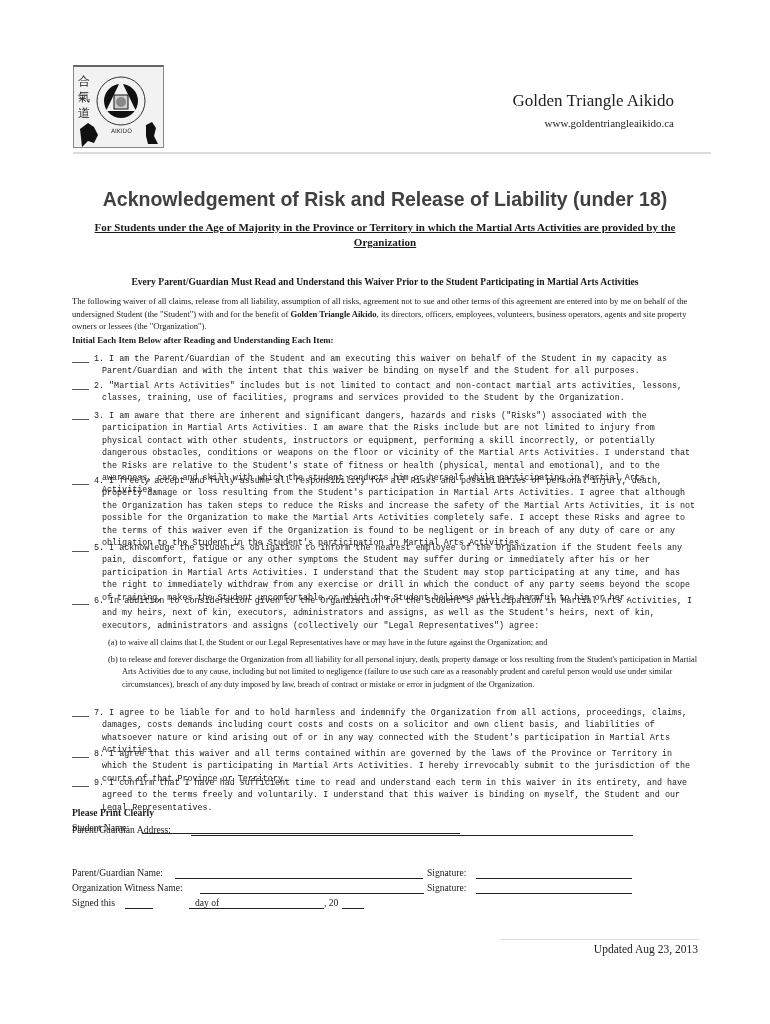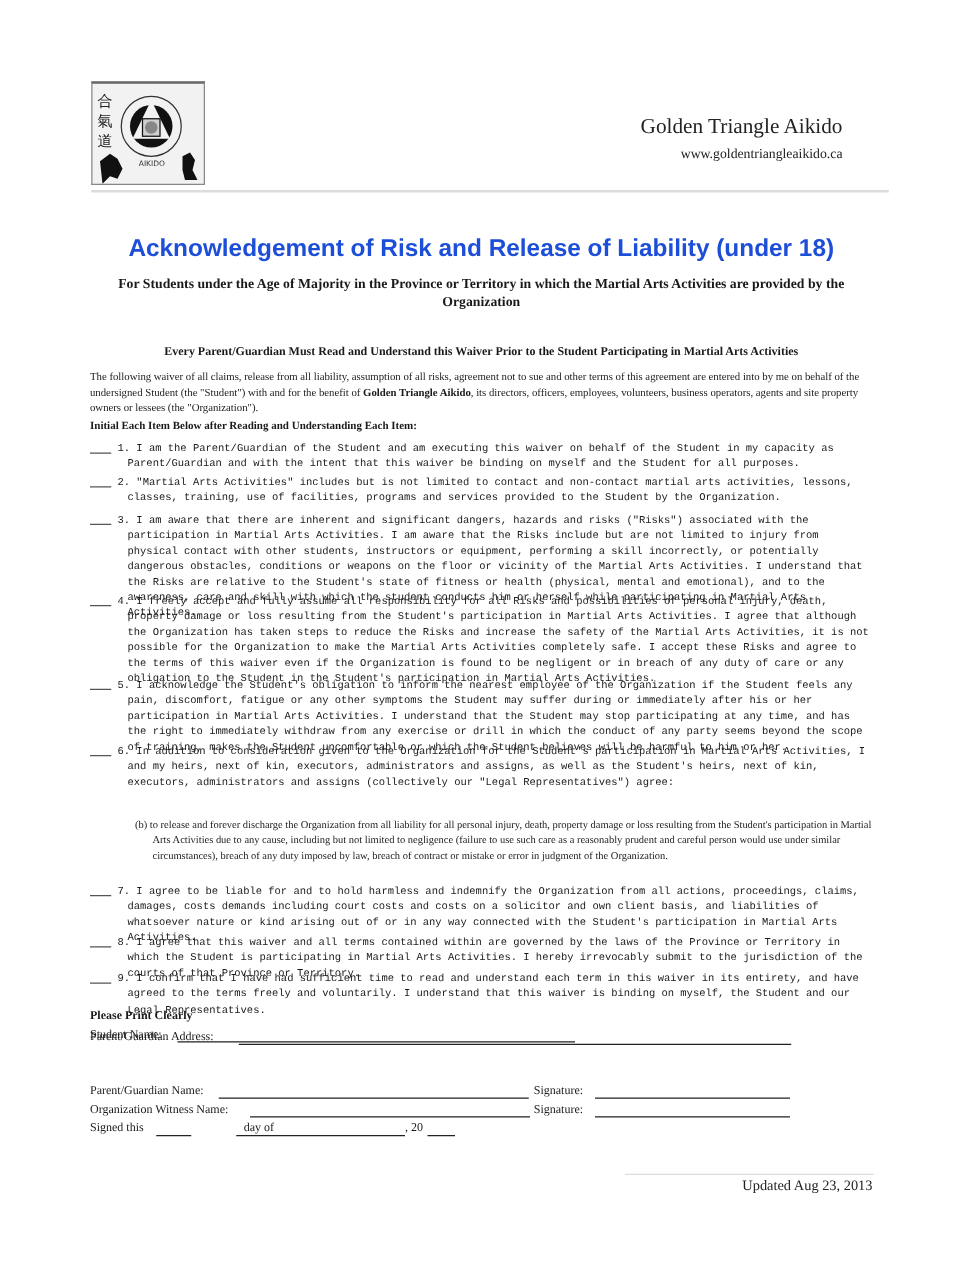--- a/index.html
+++ b/index.html
@@ -8,23 +8,23 @@
   .page { position: absolute; left: 0; top: 0; width: 770px; height: 1024px; }
 
   .logo { position: absolute; left: 73px; top: 65px; width: 92px; height: 158px; }
   .logo-box { position: absolute; left: 0; top: 0; width: 91px; height: 83px;
               border: 1px solid #888; border-top: 2px solid #666; background: #f2f2f2; box-sizing: border-box; }
   .org-name { position: absolute; right: 96px; top: 91px; font-size: 17px; color: #222; white-space: nowrap; }
   .org-url { position: absolute; right: 96px; top: 117px; font-size: 11px; color: #222; white-space: nowrap; }
   .header-rule { position: absolute; left: 73px; top: 152px; width: 638px; height: 2px; background: #dcdcdc; }
 
   .title { position: absolute; left: 60px; top: 188px; width: 650px; text-align: center;
-           font-family: "Liberation Sans", "DejaVu Sans", sans-serif; font-size: 19.5px; font-weight: bold; color: #1d4ed8; white-space: nowrap; }
+           font-family: "Liberation Sans", "DejaVu Sans", sans-serif; font-size: 19.5px; font-weight: bold; color: #404040; white-space: nowrap; }
   .subtitle { position: absolute; left: 90px; top: 220px; width: 590px; text-align: center;
-              font-size: 11px; font-weight: bold; line-height: 15px; }
+              font-size: 11px; font-weight: bold; line-height: 15px; text-decoration: underline; }
   .warning { position: absolute; left: 60px; top: 256px; width: 650px; text-align: center; font-size: 11.5px; font-weight: bold; white-space: nowrap; }
   .every { position: absolute; left: 60px; top: 276px; width: 650px; text-align: center; font-size: 9.6px; font-weight: bold; white-space: nowrap; }
 
   .body-text { position: absolute; left: 72px; width: 630px; font-size: 8.6px; line-height: 12.5px; }
   .intro { top: 295px; }
   .initial-head { position: absolute; left: 72px; top: 335px; font-size: 8.8px; font-weight: bold; white-space: nowrap; }
 
   .item { position: absolute; left: 72px; width: 628px; font-size: 8.4px; line-height: 12.4px; font-family: Liberation Mono, monospace; }
   .item .blank { position: absolute; left: 0; top: 0; width: 18px; }
   .item .blank::after { content: ""; position: absolute; left: 0; top: 9px; width: 17px; border-bottom: 1px solid #555; }
@@ -92,20 +92,21 @@
   </div>
   <div class="item" style="top:542px;">
     <span class="blank"></span>
     <div class="text-wrap"><span>5.</span> <span>I acknowledge the Student's obligation to inform the nearest employee of the Organization if the Student feels any pain, discomfort, fatigue or any other symptoms the Student may suffer during or immediately after his or her participation in Martial Arts Activities. I understand that the Student may stop participating at any time, and has the right to immediately withdraw from any exercise or drill in which the conduct of any party seems beyond the scope of training, makes the Student uncomfortable or which the Student believes will be harmful to him or her.</span></div>
   </div>
   <div class="item" style="top:595px;">
     <span class="blank"></span>
     <div class="text-wrap"><span>6.</span> <span>In addition to consideration given to the Organization for the Student's participation in Martial Arts Activities, I and my heirs, next of kin, executors, administrators and assigns, as well as the Student's heirs, next of kin, executors, administrators and assigns (collectively our "Legal Representatives") agree:</span></div>
   </div>
 
+  <div class="sub" style="top:637px;"><span>(a)</span> <span>to waive all claims that I, the Student or our Legal Representatives have or may have in the future against the Organization; and</span></div>
   <div class="sub" style="top:654px;"><span>(b)</span> <span>to release and forever discharge the Organization from all liability for all personal injury, death, property damage or loss resulting from the Student's participation in Martial Arts Activities due to any cause, including but not limited to negligence (failure to use such care as a reasonably prudent and careful person would use under similar circumstances), breach of any duty imposed by law, breach of contract or mistake or error in judgment of the Organization.</span></div>
 
   <div class="item" style="top:707px;">
     <span class="blank"></span>
     <div class="text-wrap"><span>7.</span> <span>I agree to be liable for and to hold harmless and indemnify the Organization from all actions, proceedings, claims, damages, costs demands including court costs and costs on a solicitor and own client basis, and liabilities of whatsoever nature or kind arising out of or in any way connected with the Student's participation in Martial Arts Activities.</span></div>
   </div>
   <div class="item" style="top:748px;">
     <span class="blank"></span>
     <div class="text-wrap"><span>8.</span> <span>I agree that this waiver and all terms contained within are governed by the laws of the Province or Territory in which the Student is participating in Martial Arts Activities. I hereby irrevocably submit to the jurisdiction of the courts of that Province or Territory.</span></div>
   </div>

